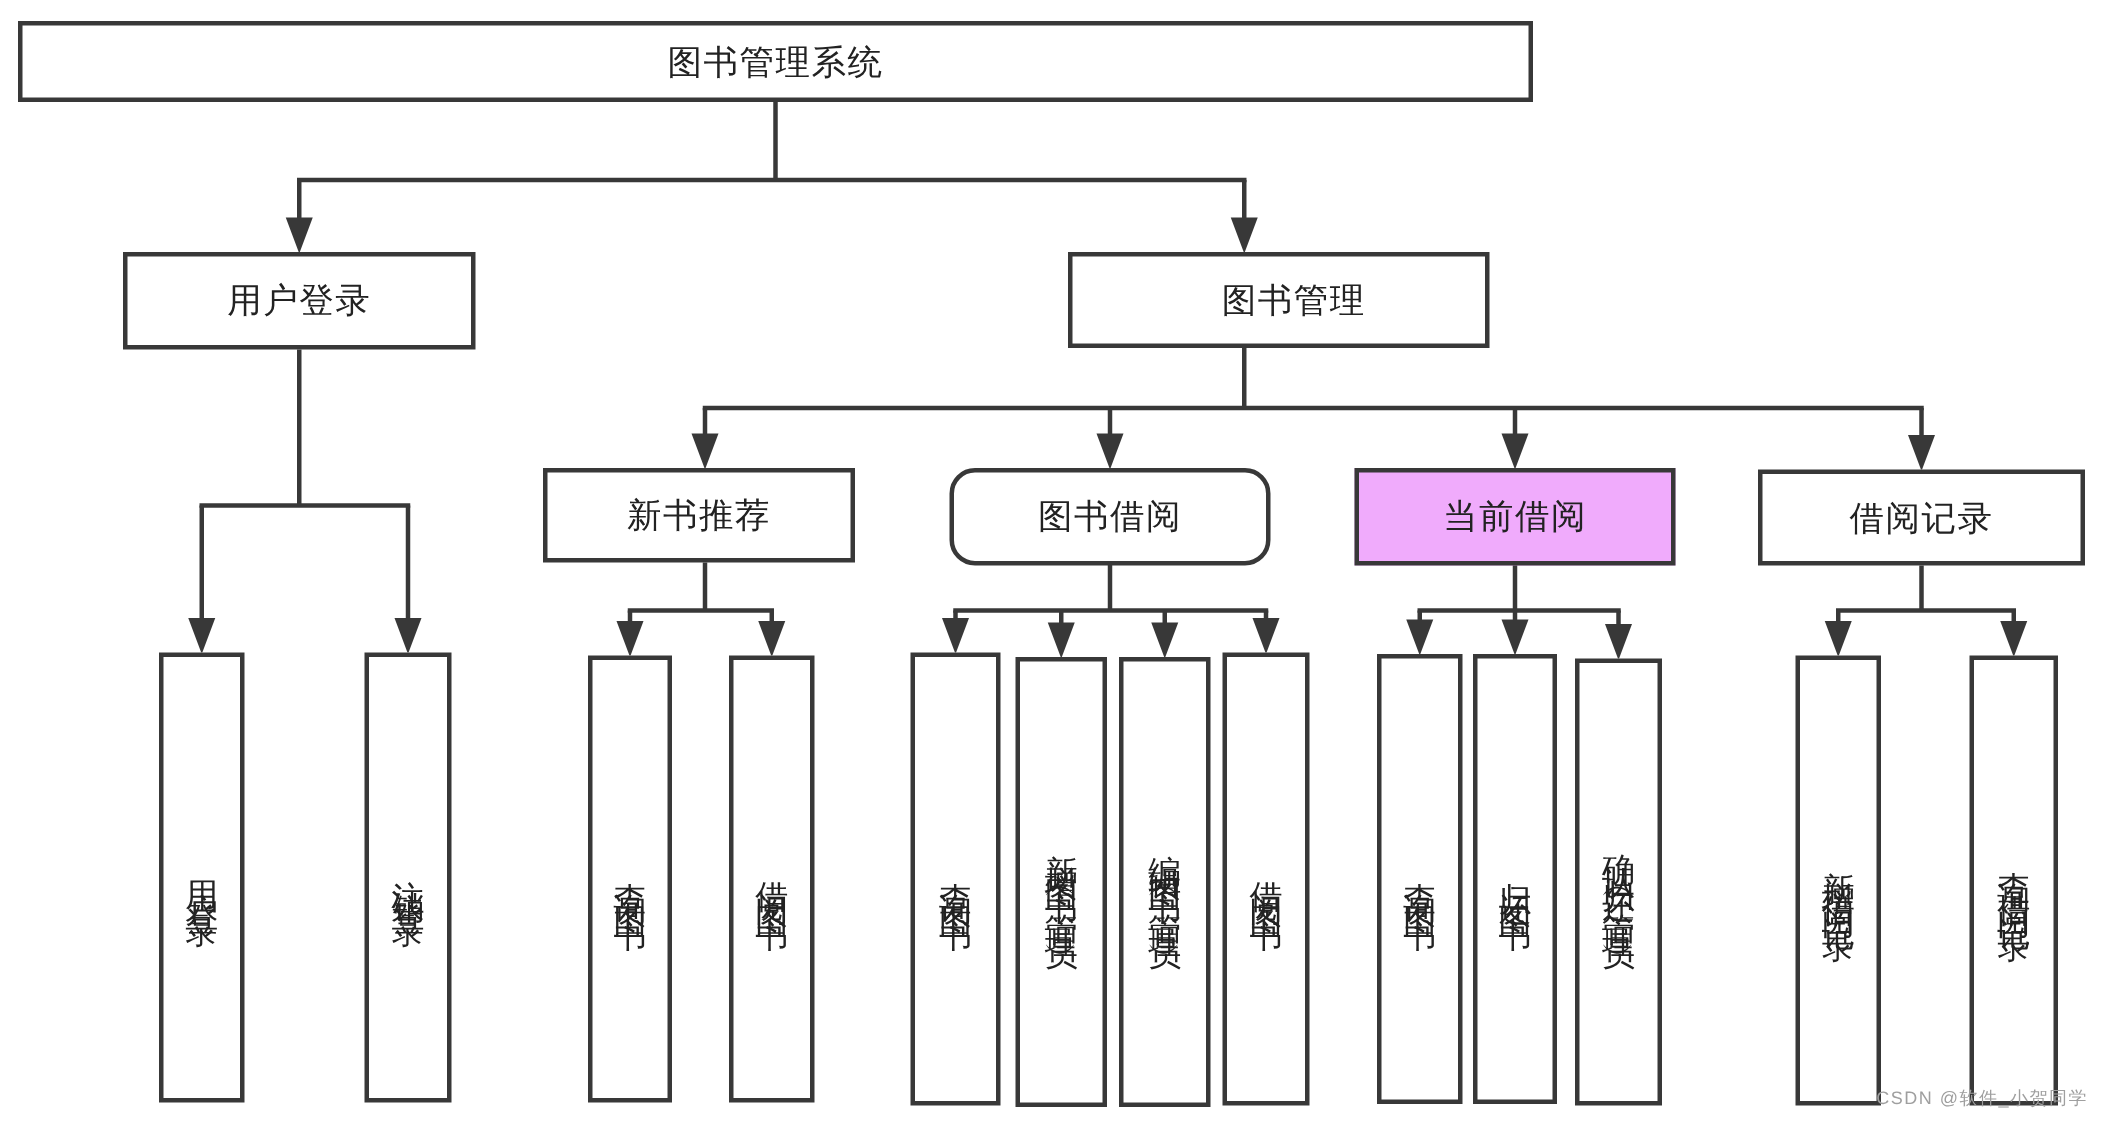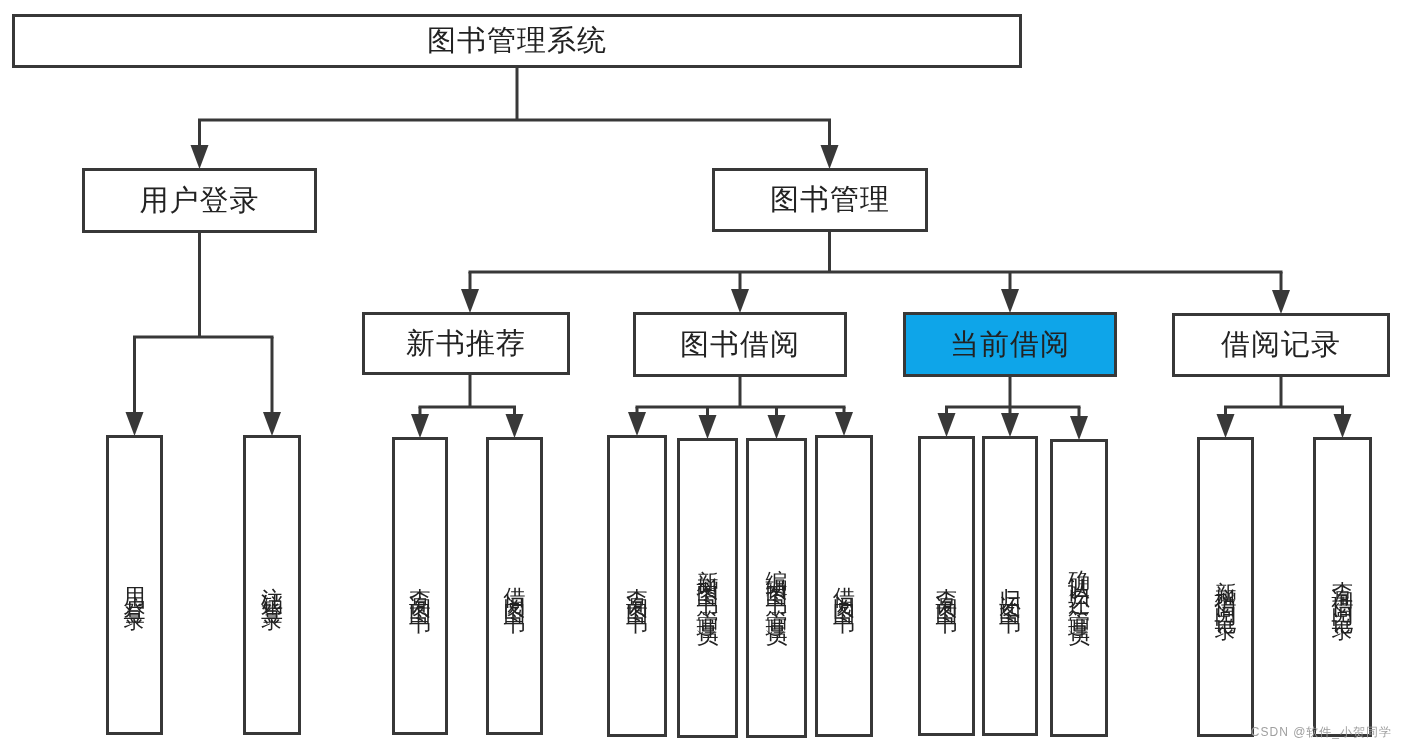--- a/index.html
+++ b/index.html
@@ -38,21 +38,21 @@
     display: flex;
     align-items: center;
     justify-content: center;
     color: #222222;
   }
   .node .node-label {
     display: block;
     white-space: nowrap;
   }
   .node.horiz {
-    font-size: 29px;
+    font-size: 23px;
     letter-spacing: 1px;
   }
   .node.vert {
     font-size: 22px;
   }
   .node.vert .node-label {
     writing-mode: vertical-rl;
     text-orientation: mixed;
     letter-spacing: 8px;
     white-space: nowrap;
@@ -126,30 +126,30 @@
       <line x1="1342.5" y1="407" x2="1342.5" y2="417" stroke="#383838" stroke-width="3"></line>
       <polygon points="1333.5,414 1351.5,414 1342.5,438" fill="#383838"></polygon>
     </svg>
   <div class="nodes-layer">
       <div class="node horiz" style="left: 12px; top: 14px; width: 1010px; height: 54px; border-color: rgb(56, 56, 56); background: rgb(255, 255, 255); color: rgb(34, 34, 34);">
         <span class="node-label">图书管理系统</span>
       </div>
       <div class="node horiz" style="left: 82px; top: 168px; width: 235px; height: 65px; border-color: rgb(56, 56, 56); background: rgb(255, 255, 255); color: rgb(34, 34, 34);">
         <span class="node-label">用户登录</span>
       </div>
-      <div class="node horiz" style="left: 712px; top: 168px; width: 216px; height: 64px; border-color: rgb(56, 56, 56); background: rgb(255, 255, 255); color: rgb(34, 34, 34); padding-left: 20px;">
+      <div class="node horiz" style="left: 712px; top: 168px; width: 281px; height: 64px; border-color: rgb(56, 56, 56); background: rgb(255, 255, 255); color: rgb(34, 34, 34); padding-left: 20px;">
         <span class="node-label">图书管理</span>
       </div>
       <div class="node horiz" style="left: 362px; top: 312px; width: 208px; height: 63px; border-color: rgb(56, 56, 56); background: rgb(255, 255, 255); color: rgb(34, 34, 34);">
         <span class="node-label">新书推荐</span>
       </div>
-      <div class="node horiz" style="left: 633px; top: 312px; width: 214px; height: 65px; border-color: rgb(56, 56, 56); background: rgb(255, 255, 255); color: rgb(34, 34, 34);">
+      <div class="node horiz" style="left: 633px; top: 312px; width: 214px; height: 65px; border-color: rgb(56, 56, 56); background: rgb(255, 255, 255); color: rgb(34, 34, 34); border-radius: 17px;">
         <span class="node-label">图书借阅</span>
       </div>
-      <div class="node horiz" style="left: 903px; top: 312px; width: 214px; height: 65px; border-color: rgb(56, 56, 56); background: #0ea5e9; color: rgb(34, 34, 34);">
+      <div class="node horiz" style="left: 903px; top: 312px; width: 214px; height: 65px; border-color: rgb(56, 56, 56); background: #f0abfc; color: rgb(34, 34, 34);">
         <span class="node-label">当前借阅</span>
       </div>
       <div class="node horiz" style="left: 1172px; top: 313px; width: 218px; height: 64px; border-color: rgb(56, 56, 56); background: rgb(255, 255, 255); color: rgb(34, 34, 34);">
         <span class="node-label">借阅记录</span>
       </div>
       <div class="node vert" style="left: 106px; top: 435px; width: 57px; height: 300px; border-color: rgb(56, 56, 56); background: rgb(255, 255, 255); color: rgb(34, 34, 34);">
         <span class="node-label">用户登录</span>
       </div>
       <div class="node vert" style="left: 243px; top: 435px; width: 58px; height: 300px; border-color: rgb(56, 56, 56); background: rgb(255, 255, 255); color: rgb(34, 34, 34);">
         <span class="node-label">注销登录</span>

